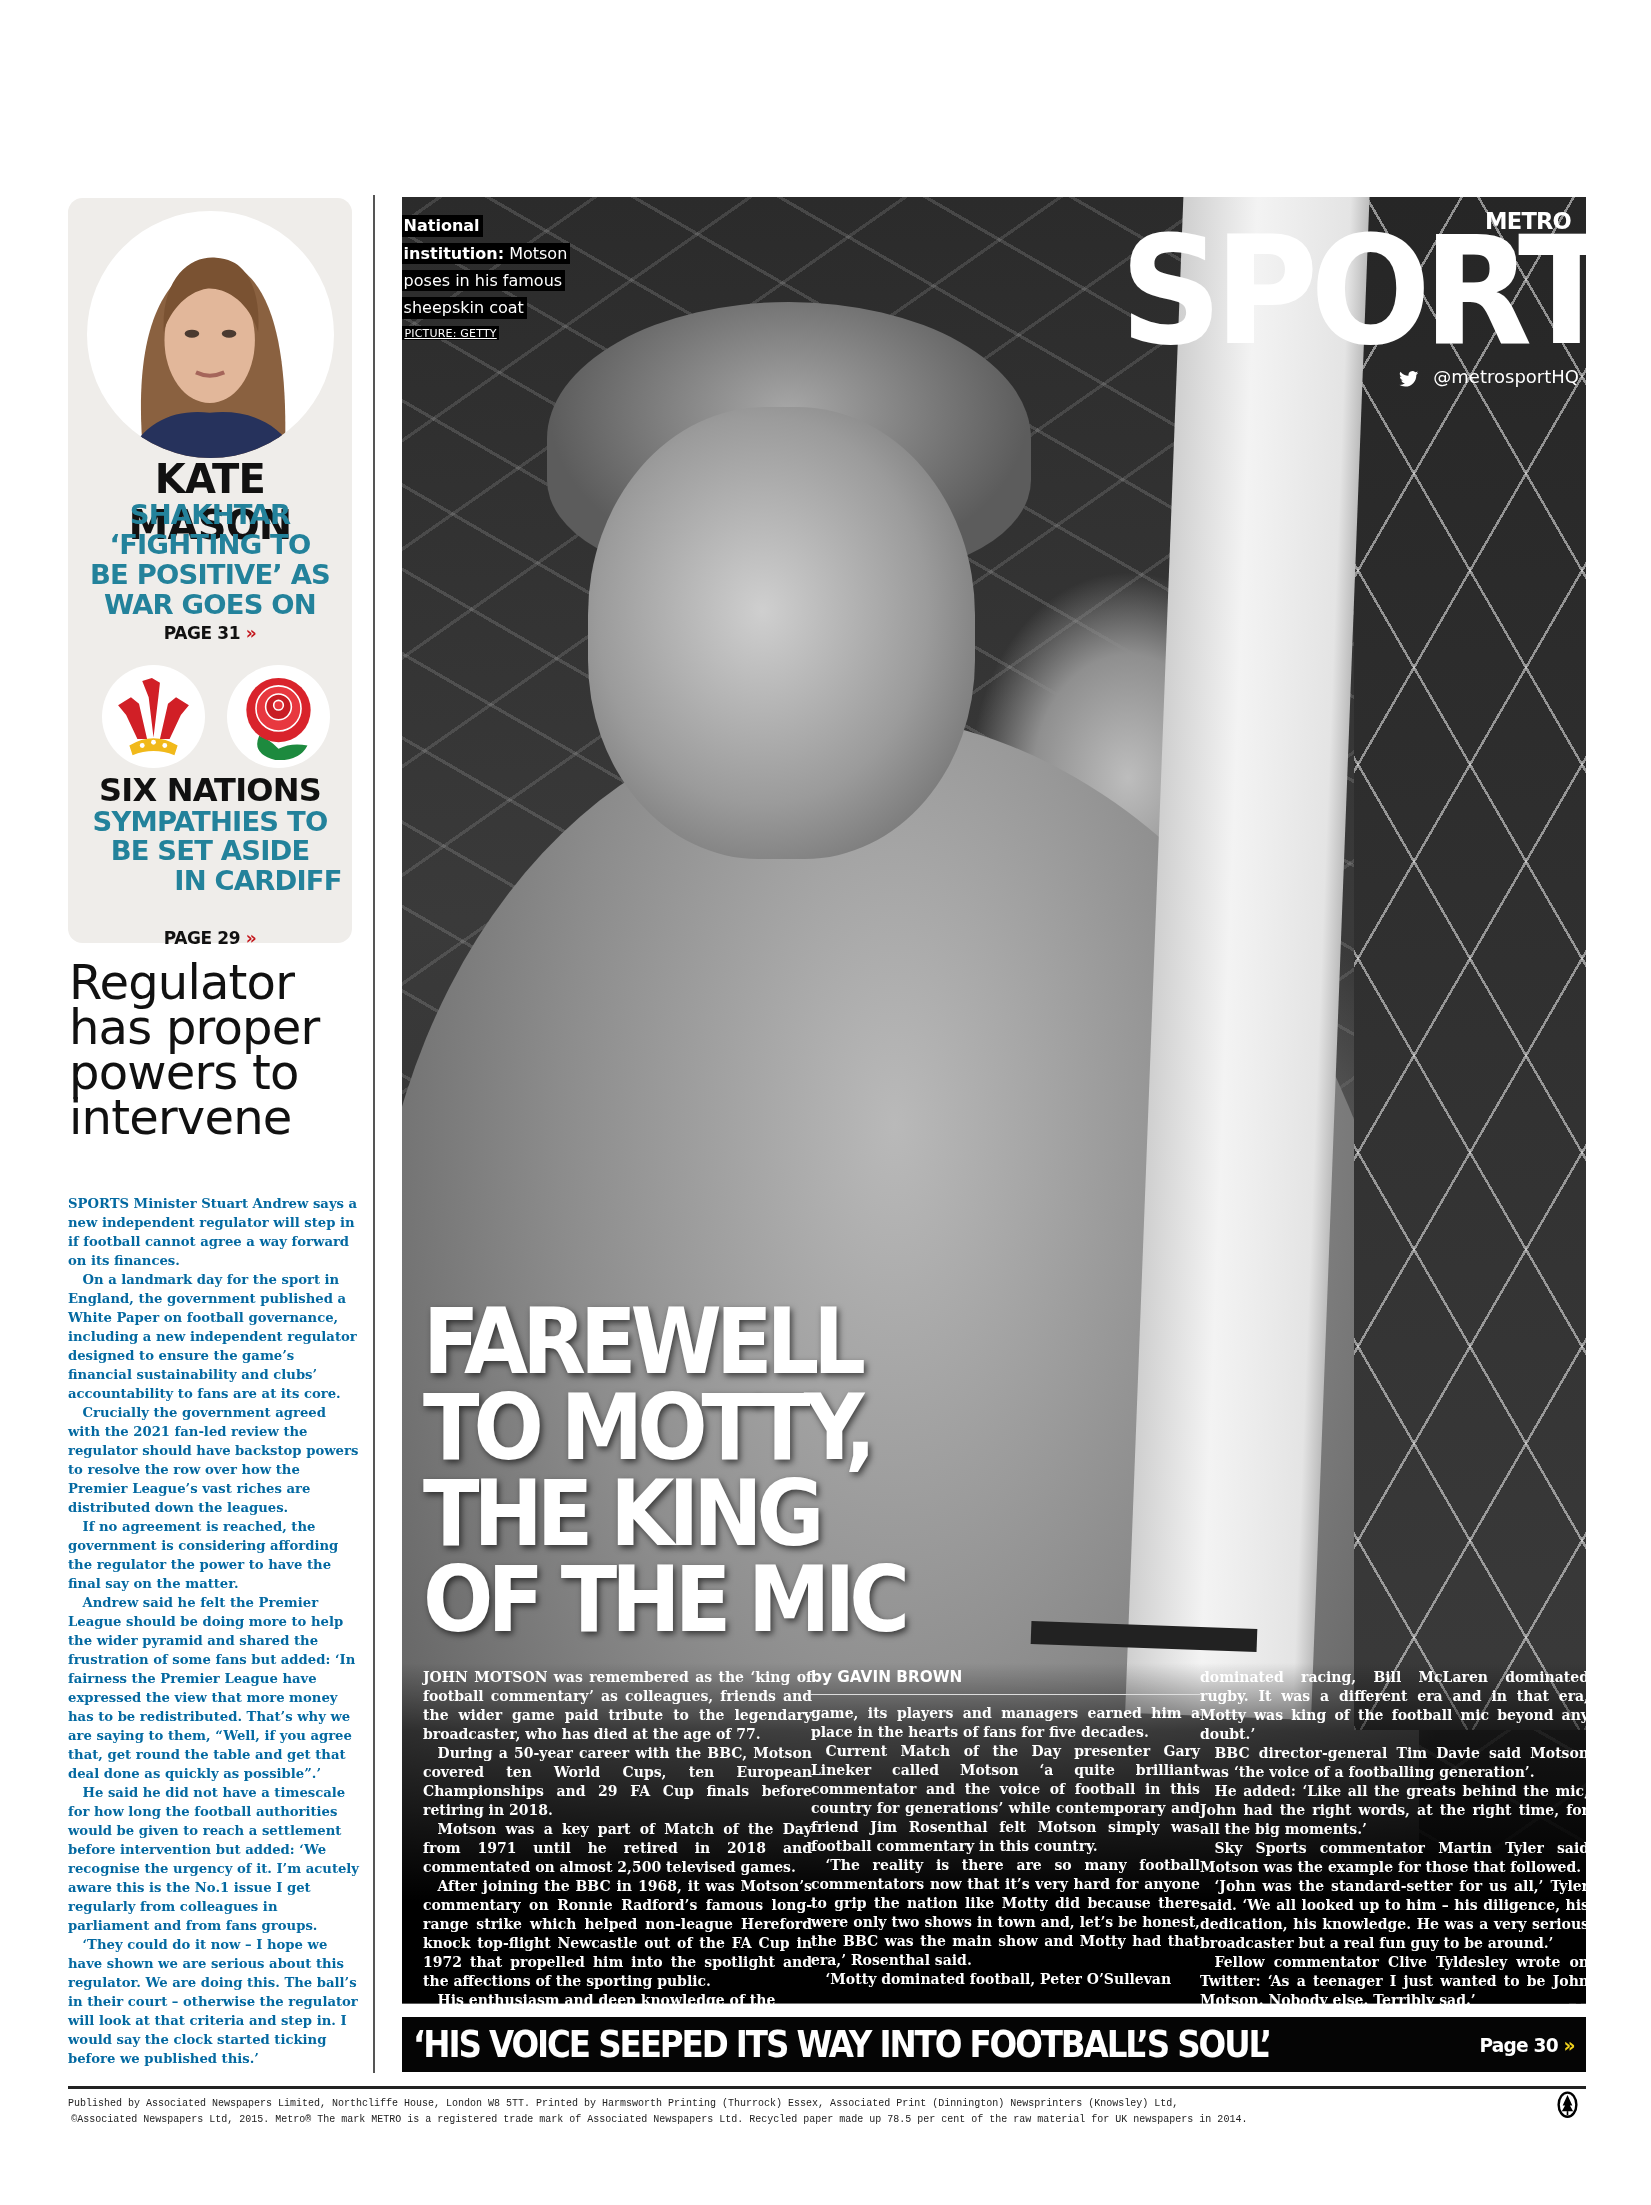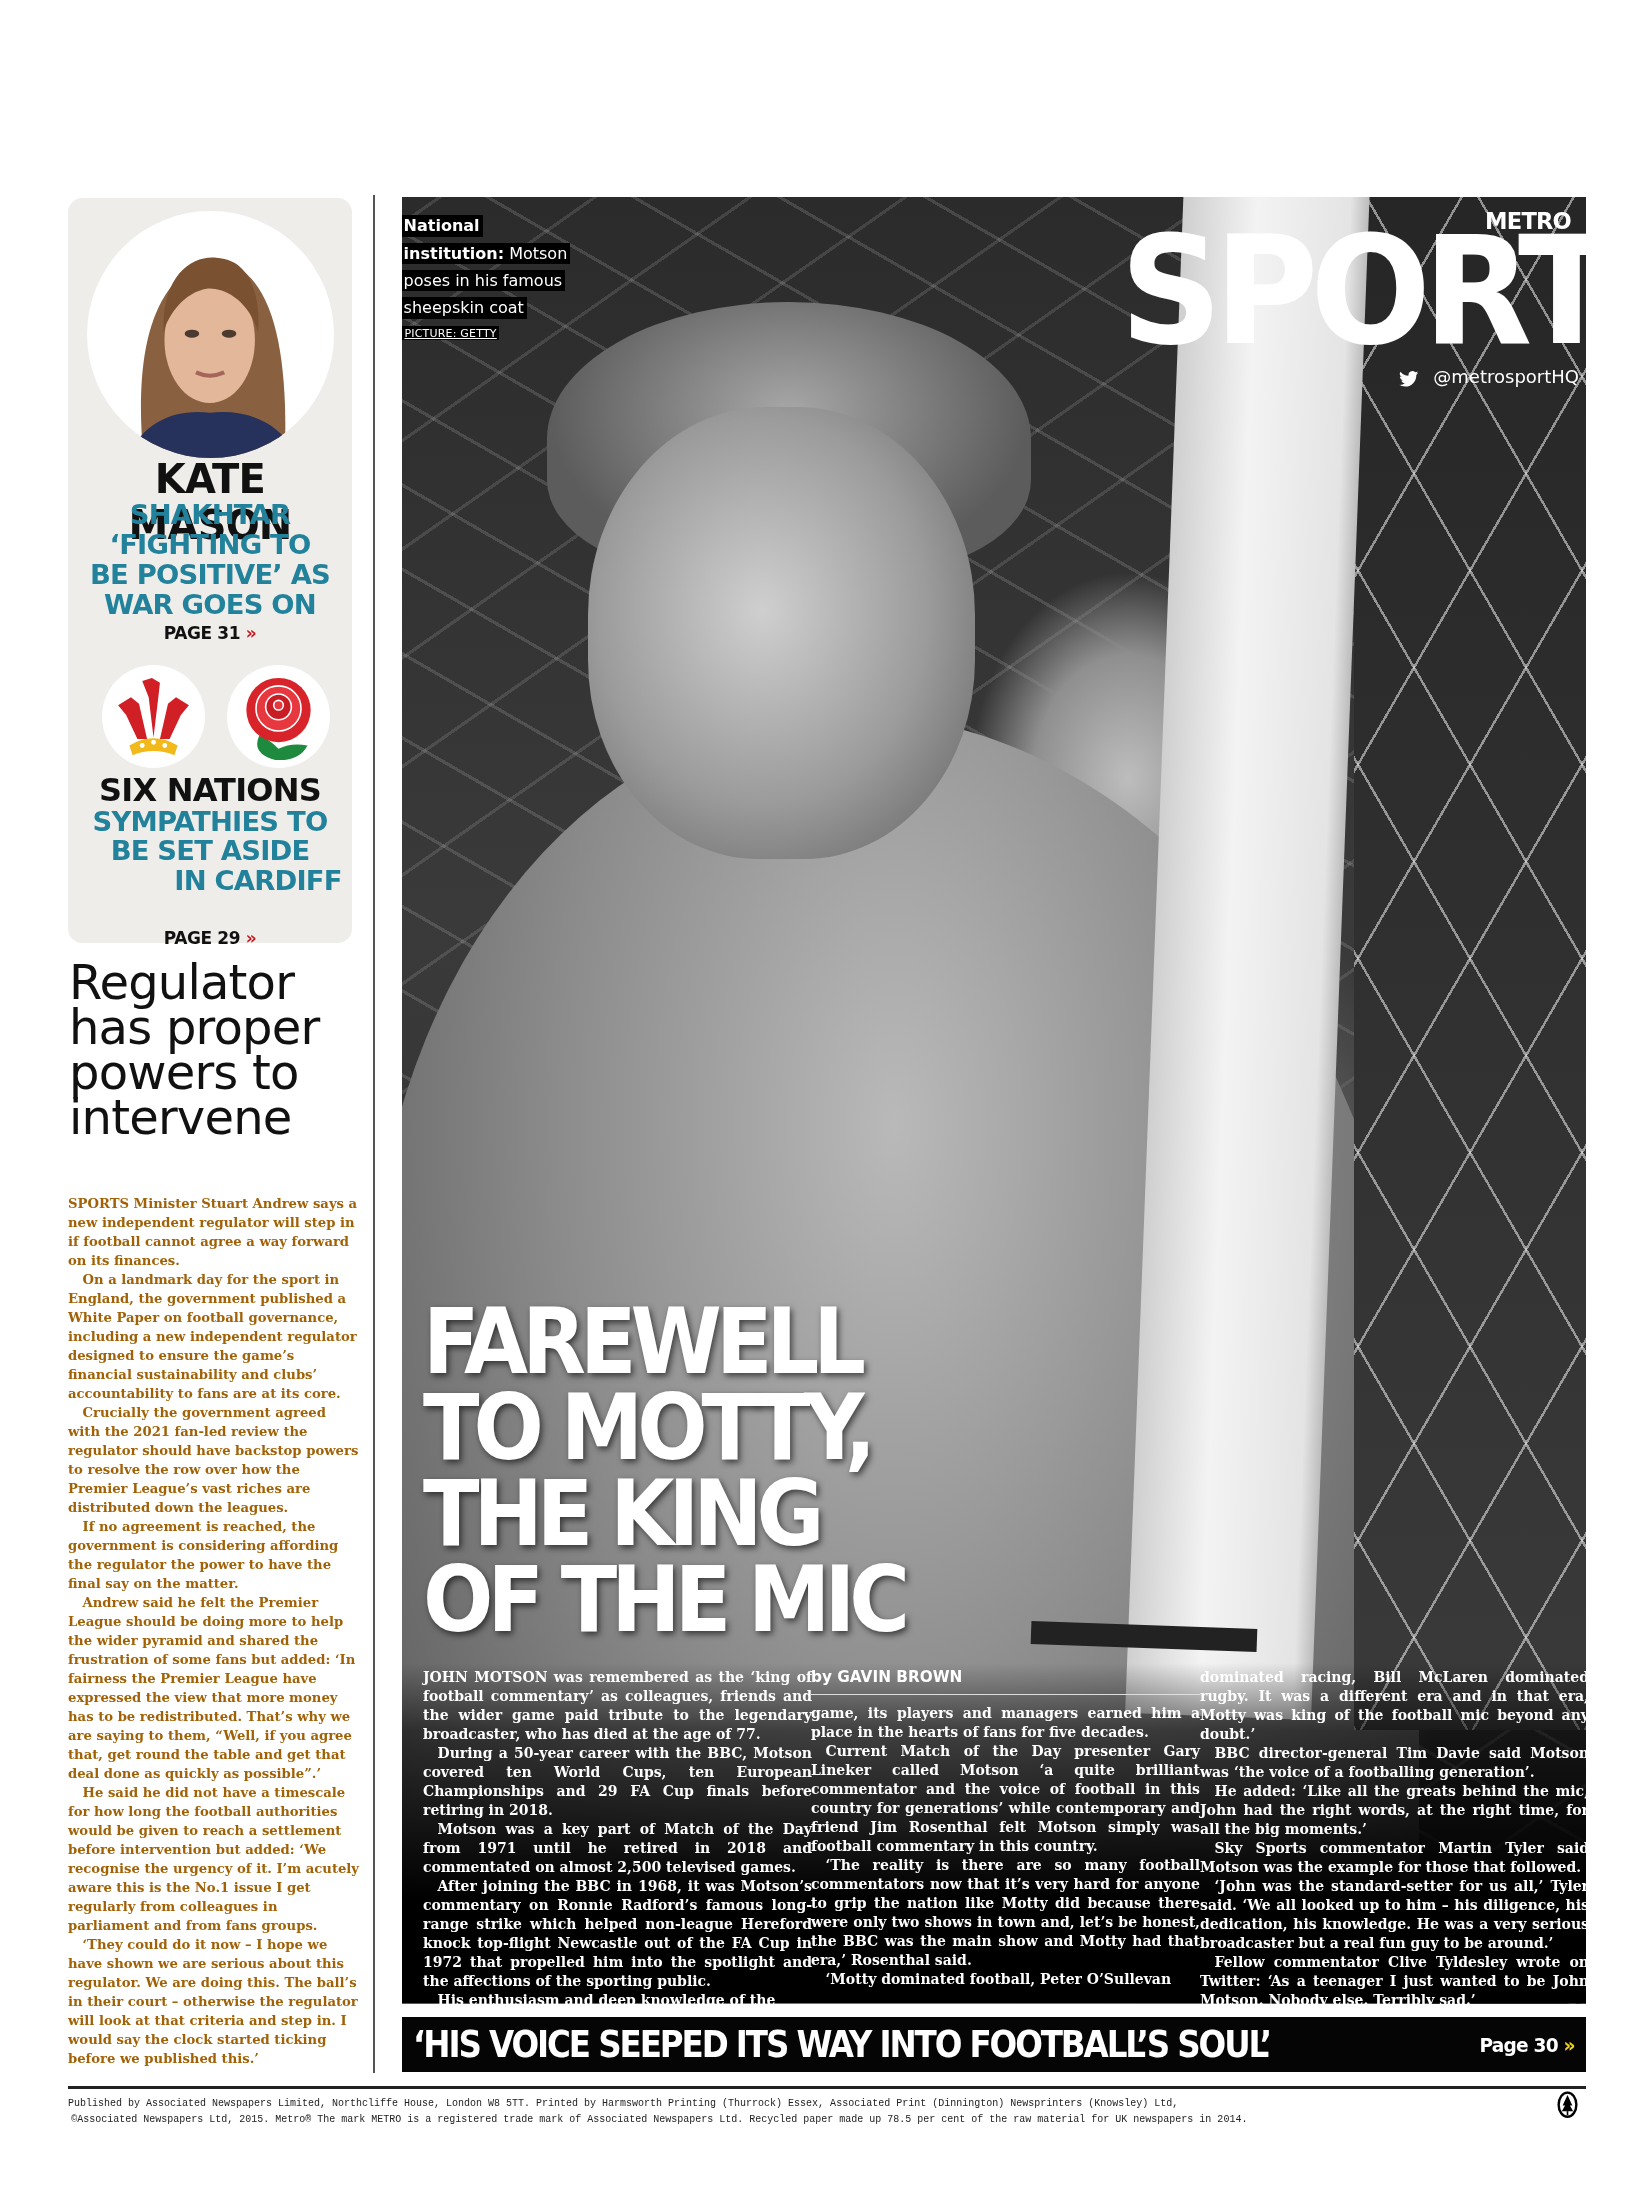--- a/index.html
+++ b/index.html
@@ -10,21 +10,21 @@
   .avatar { position:absolute; left:87px; top:211px; width:247px; height:247px; border-radius:50%; background:#fff; overflow:hidden; }
   .promo-name { position:absolute; left:68px; width:284px; text-align:center; font-family:"DejaVu Sans", sans-serif; font-weight:bold; color:#111; letter-spacing:-0.8px; }
   .promo-head { position:absolute; left:68px; width:284px; text-align:center; font-family:"DejaVu Sans", sans-serif; font-weight:bold; color:#23829b; line-height:30px; font-size:27.4px; letter-spacing:-0.8px; }
   .promo-page { position:absolute; left:68px; width:284px; text-align:center; font-family:"DejaVu Sans", sans-serif; font-weight:bold; font-size:17px; color:#111; letter-spacing:-0.4px; }
   .promo-page .arr { color:#c4161c; }
   .badge { position:absolute; top:665px; width:103px; height:103px; border-radius:50%; background:#fff; overflow:hidden; }
 
   .col-divider { position:absolute; left:373px; top:195px; width:1.6px; height:1878px; background:#555; }
 
   .left-headline { position:absolute; left:69px; top:960px; width:298px; font-family:"DejaVu Sans", sans-serif; font-size:48px; line-height:45px; letter-spacing:-0.8px; color:#111; }
-  .left-body { position:absolute; left:68px; top:1194px; width:292px; font-size:13.2px; line-height:19px; color:#a16207; font-weight:bold; }
+  .left-body { position:absolute; left:68px; top:1194px; width:292px; font-size:13.2px; line-height:19px; color:#0369a1; font-weight:bold; }
   .left-body p { margin:0; text-indent:14.5px; }
   .left-body p.first { text-indent:0; }
 
   
   .photo { position:absolute; left:402px; top:197px; width:1184px; height:1807px; overflow:hidden;
            background:
              radial-gradient(ellipse 210px 274px at 726px 581px, #bdbdbd 0%, #8f8f8f 45%, rgba(0,0,0,0) 75%),
              radial-gradient(ellipse 565px 726px at 661px 1210px, #9a9a9a 0%, #6b6b6b 50%, rgba(0,0,0,0) 80%),
              repeating-linear-gradient(30deg, rgba(220,220,220,0.16) 0 3.2px, rgba(0,0,0,0) 3.2px 73px),
              repeating-linear-gradient(-35deg, rgba(220,220,220,0.14) 0 3.2px, rgba(0,0,0,0) 3.2px 89px),

